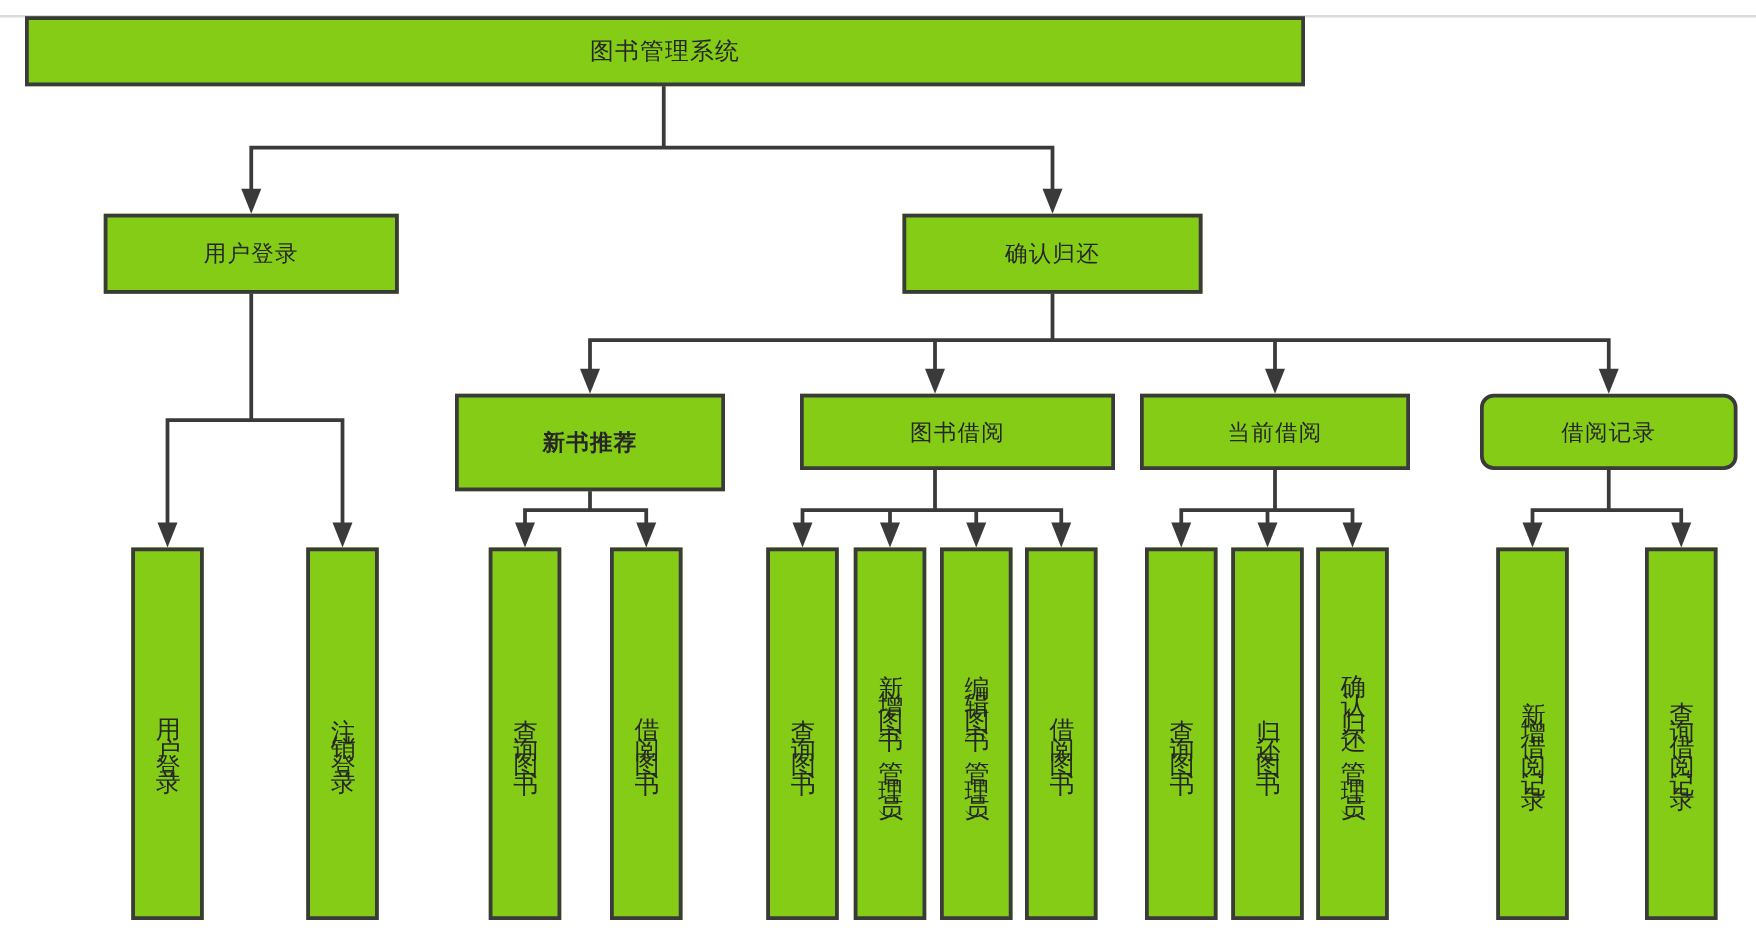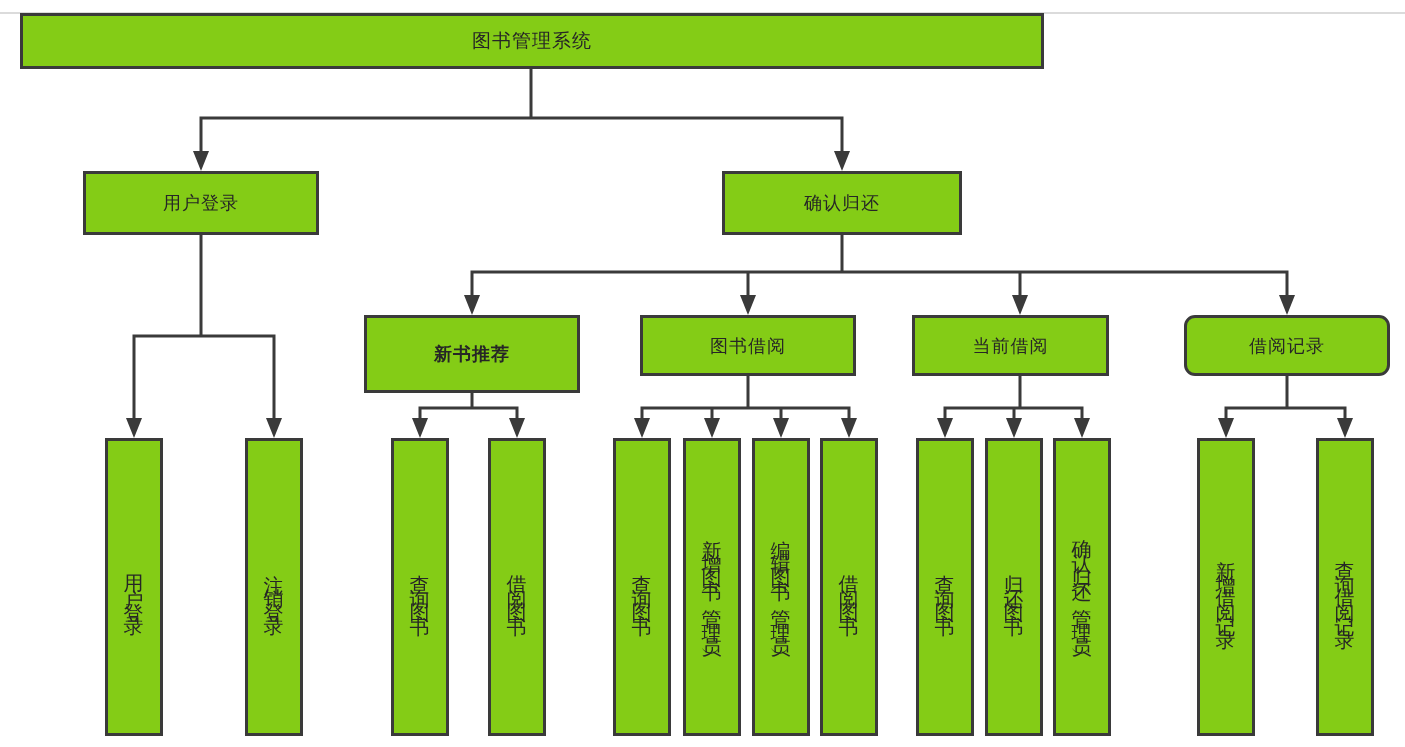--- a/index.html
+++ b/index.html
@@ -33,22 +33,22 @@
     font-size:20px;color:#9c9c9c;letter-spacing:1px;
     mix-blend-mode:darken;z-index:10;white-space:nowrap;
   }
   
   .n-root{left:20px;top:13px;width:1024px;height:56px;}
   
   .n-user-login{left:83px;top:171px;width:236px;height:64px;}
   .n-book-mgmt{left:722px;top:171px;width:240px;height:64px;}
   
   .n-new-book{left:364px;top:315px;width:216px;height:78px;font-weight:bold;}
-  .n-book-borrow{left:640px;top:315px;width:216px;height:61px;text-align:center;}
-  .n-current-borrow{left:912px;top:315px;width:197px;height:61px;}
+  .n-book-borrow{left:640px;top:315px;width:252px;height:61px;text-align:center;}
+  .n-current-borrow{left:912px;top:315px;width:216px;height:61px;}
   .n-borrow-record{left:1184px;top:315px;width:206px;height:61px;border-radius:11px;}
   
   .leaf{top:438px;width:58px;height:298px;}
   .n-leaf-0{left:105px;}
   .n-leaf-1{left:245px;}
   .n-leaf-2{left:391px;}
   .n-leaf-3{left:488px;}
   .n-leaf-4{left:613px;}
   .n-leaf-5{left:683px;}
   .n-leaf-6{left:752px;}

